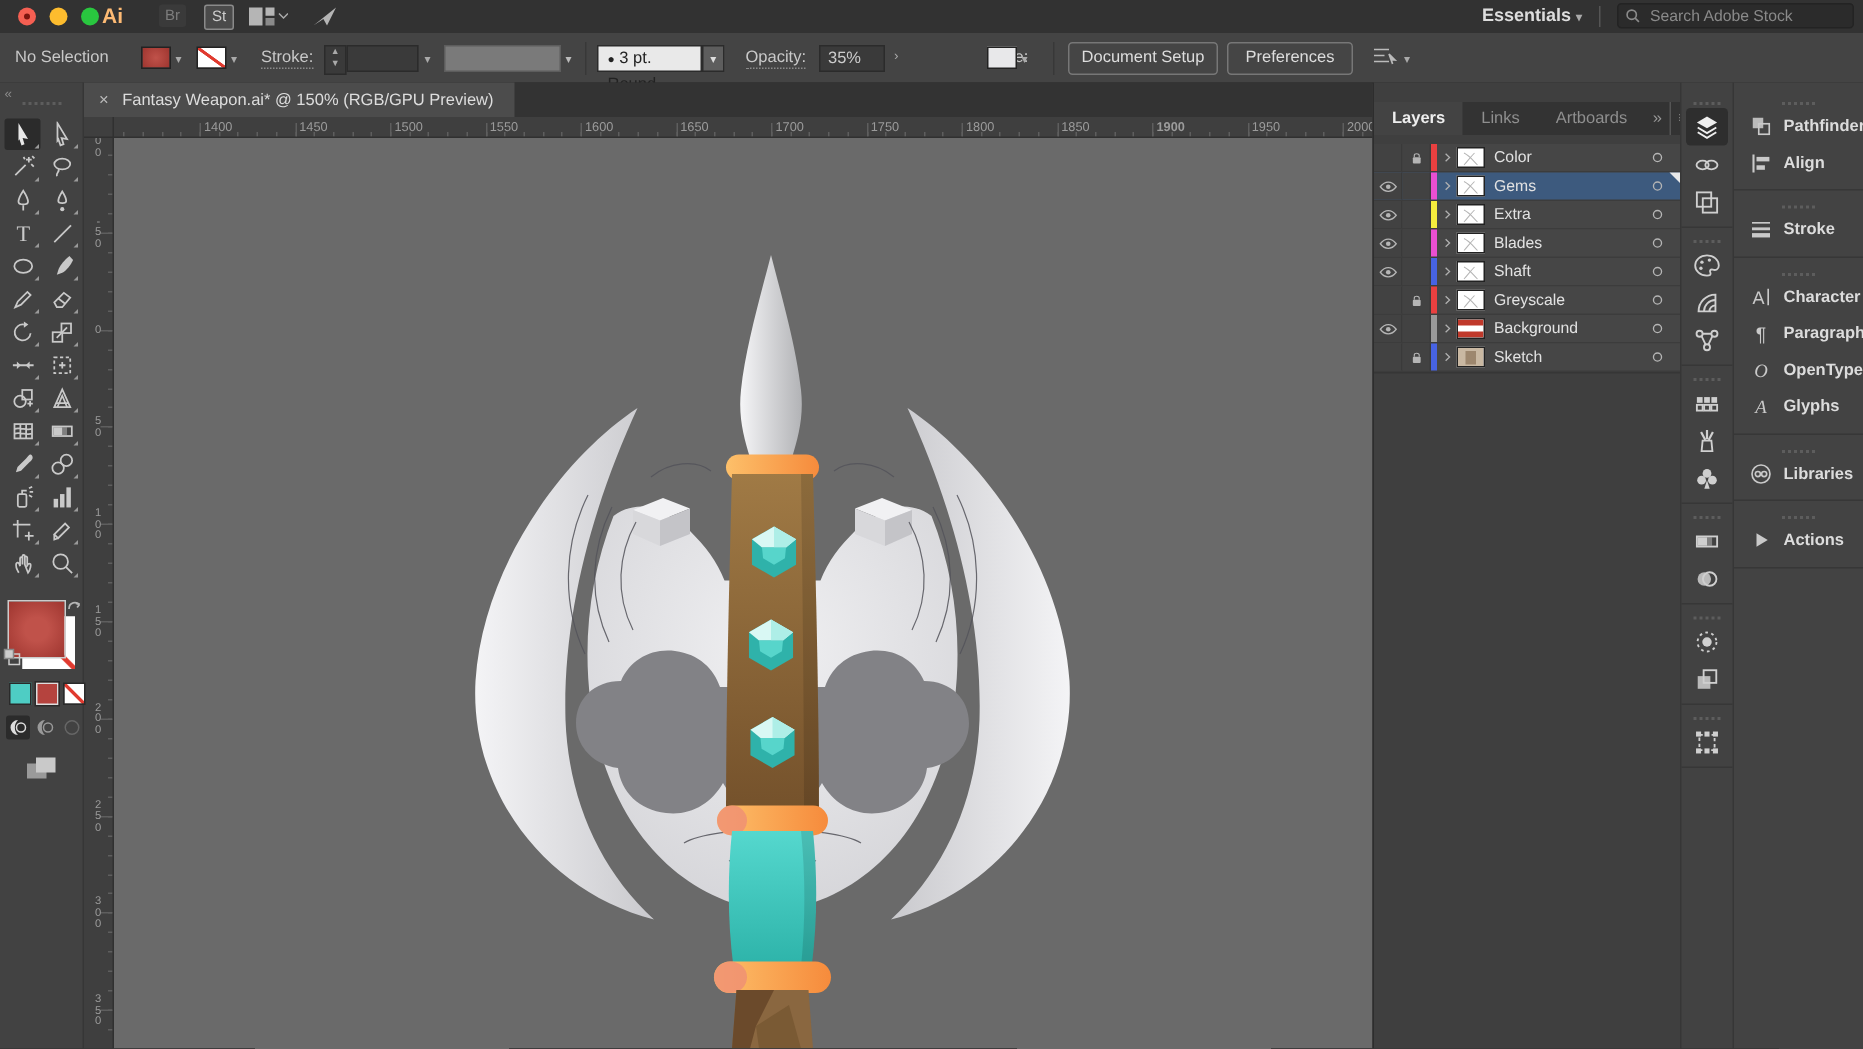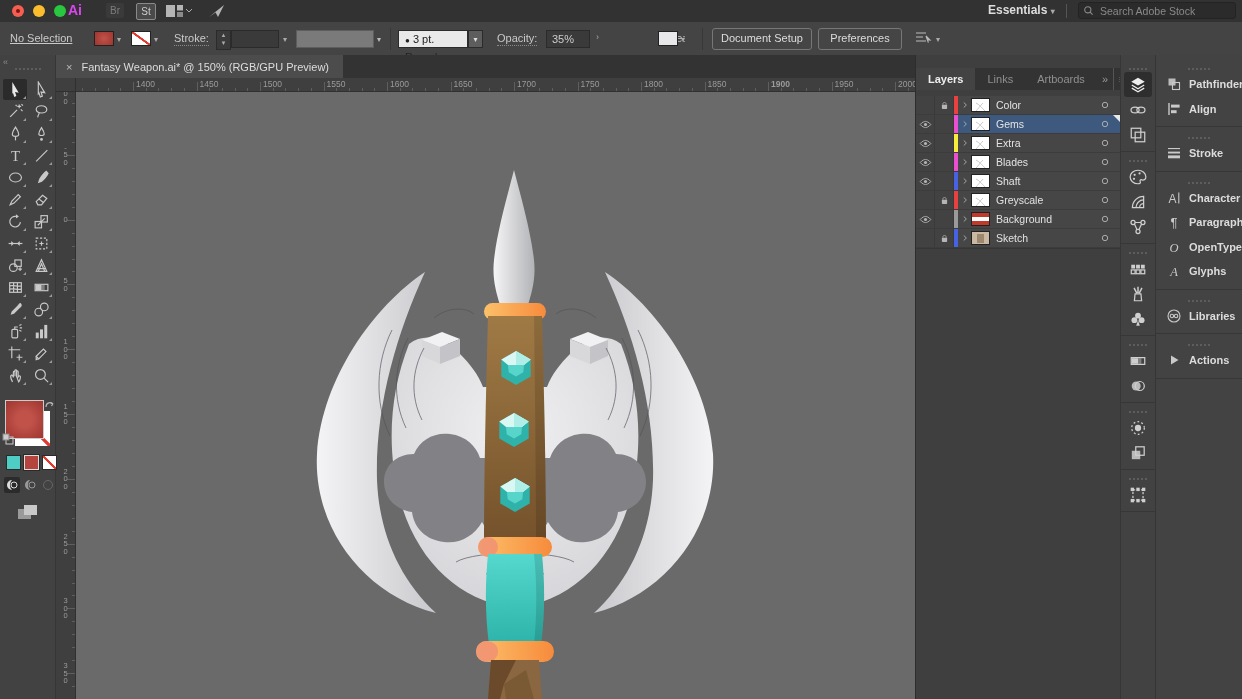--- a/index.html
+++ b/index.html
@@ -3,21 +3,21 @@
 <meta charset="utf-8">
 <style>
   html,body{margin:0;padding:0;background:#222;}
   #app{position:relative;width:1242px;height:699px;overflow:hidden;
        font-family:"Liberation Sans",sans-serif;color:#cfcfcf;
        background:#424242;-webkit-font-smoothing:antialiased;}
   .abs{position:absolute;}
   
   #menubar{left:0;top:0;width:1242px;height:22px;background:#323232;border-bottom:1px solid #262626;}
   .tl{top:5px;width:12px;height:12px;border-radius:50%;}
-  #ai-logo{left:68px;top:2px;font-size:14px;font-weight:bold;color:#d946ef;}
+  #ai-logo{left:68px;top:2px;font-size:14px;font-weight:bold;color:#fdba74;}
   .badge{top:3px;width:18px;height:15px;font-size:10px;line-height:15px;text-align:center;border-radius:2px;}
   #ws-icon{left:166px;top:4px;}
   #share-icon{left:208px;top:3px;}
   #workspace{left:988px;top:3px;font-size:12px;font-weight:bold;color:#ddd;cursor:default;}
   #topsep{left:1066px;top:4px;width:1px;height:14px;background:#555;}
   #searchbox{left:1078px;top:2px;width:158px;height:17px;background:#2b2b2b;border:1px solid #232323;border-radius:3px;display:flex;align-items:center;padding:0 4px;box-sizing:border-box;}
   #searchbox input{background:transparent;border:none;outline:none;color:#aaa;font-size:10.5px;width:118px;font-family:"Liberation Sans",sans-serif;}
   #searchbox input::placeholder{color:#8a8a8a;}
   
   #controlbar{left:0;top:22px;width:1242px;height:33px;background:#444444;border-bottom:1px solid #2a2a2a;}
@@ -113,21 +113,21 @@
           <svg width="11" height="11" viewBox="0 0 16 16" stroke="#8a8a8a" fill="none" stroke-width="1.6">
             <circle cx="7" cy="7" r="4.5"></circle>
             <path d="M10.3 10.3 L14 14"></path>
           </svg>
         </span>
       <input placeholder="Search Adobe Stock" style="">
     </div>
   </div>
 
   <div id="controlbar" class="abs">
-    <div class="abs cb-label" style="left:10px;text-decoration:underline;">No Selection</div>
+    <div class="abs cb-label" style="left:10px;">No Selection</div>
     <div class="abs swatch" style="left:94px;top:9px;background:radial-gradient(circle,#c0524a,#9e352f);"></div>
     <div class="abs chev" style="left:117px;">▾</div>
     <div class="abs swatch" style="left:131px;top:9px;background:linear-gradient(to top right,#fff 44%,#e03a2f 46%,#e03a2f 54%,#fff 56%);"></div>
     <div class="abs chev" style="left:154px;">▾</div>
     <div class="abs cb-label dotted" style="left:174px;">Stroke:</div>
     <div class="abs" style="left:216px;top:8px;width:13px;height:18px;background:#3a3a3a;border:1px solid #2b2b2b;color:#aaa;font-size:6px;text-align:center;line-height:8px;">▲<br>▼</div>
     <div class="abs well" style="left:231px;top:8px;width:48px;"></div>
     <div class="abs chev" style="left:283px;">▾</div>
     <div class="abs" style="left:296px;top:8px;width:78px;height:18px;background:#7a7a7a;border:1px solid #5d5d5d;box-sizing:border-box;"></div>
     <div class="abs chev" style="left:377px;color:#bbb;">▾</div>

